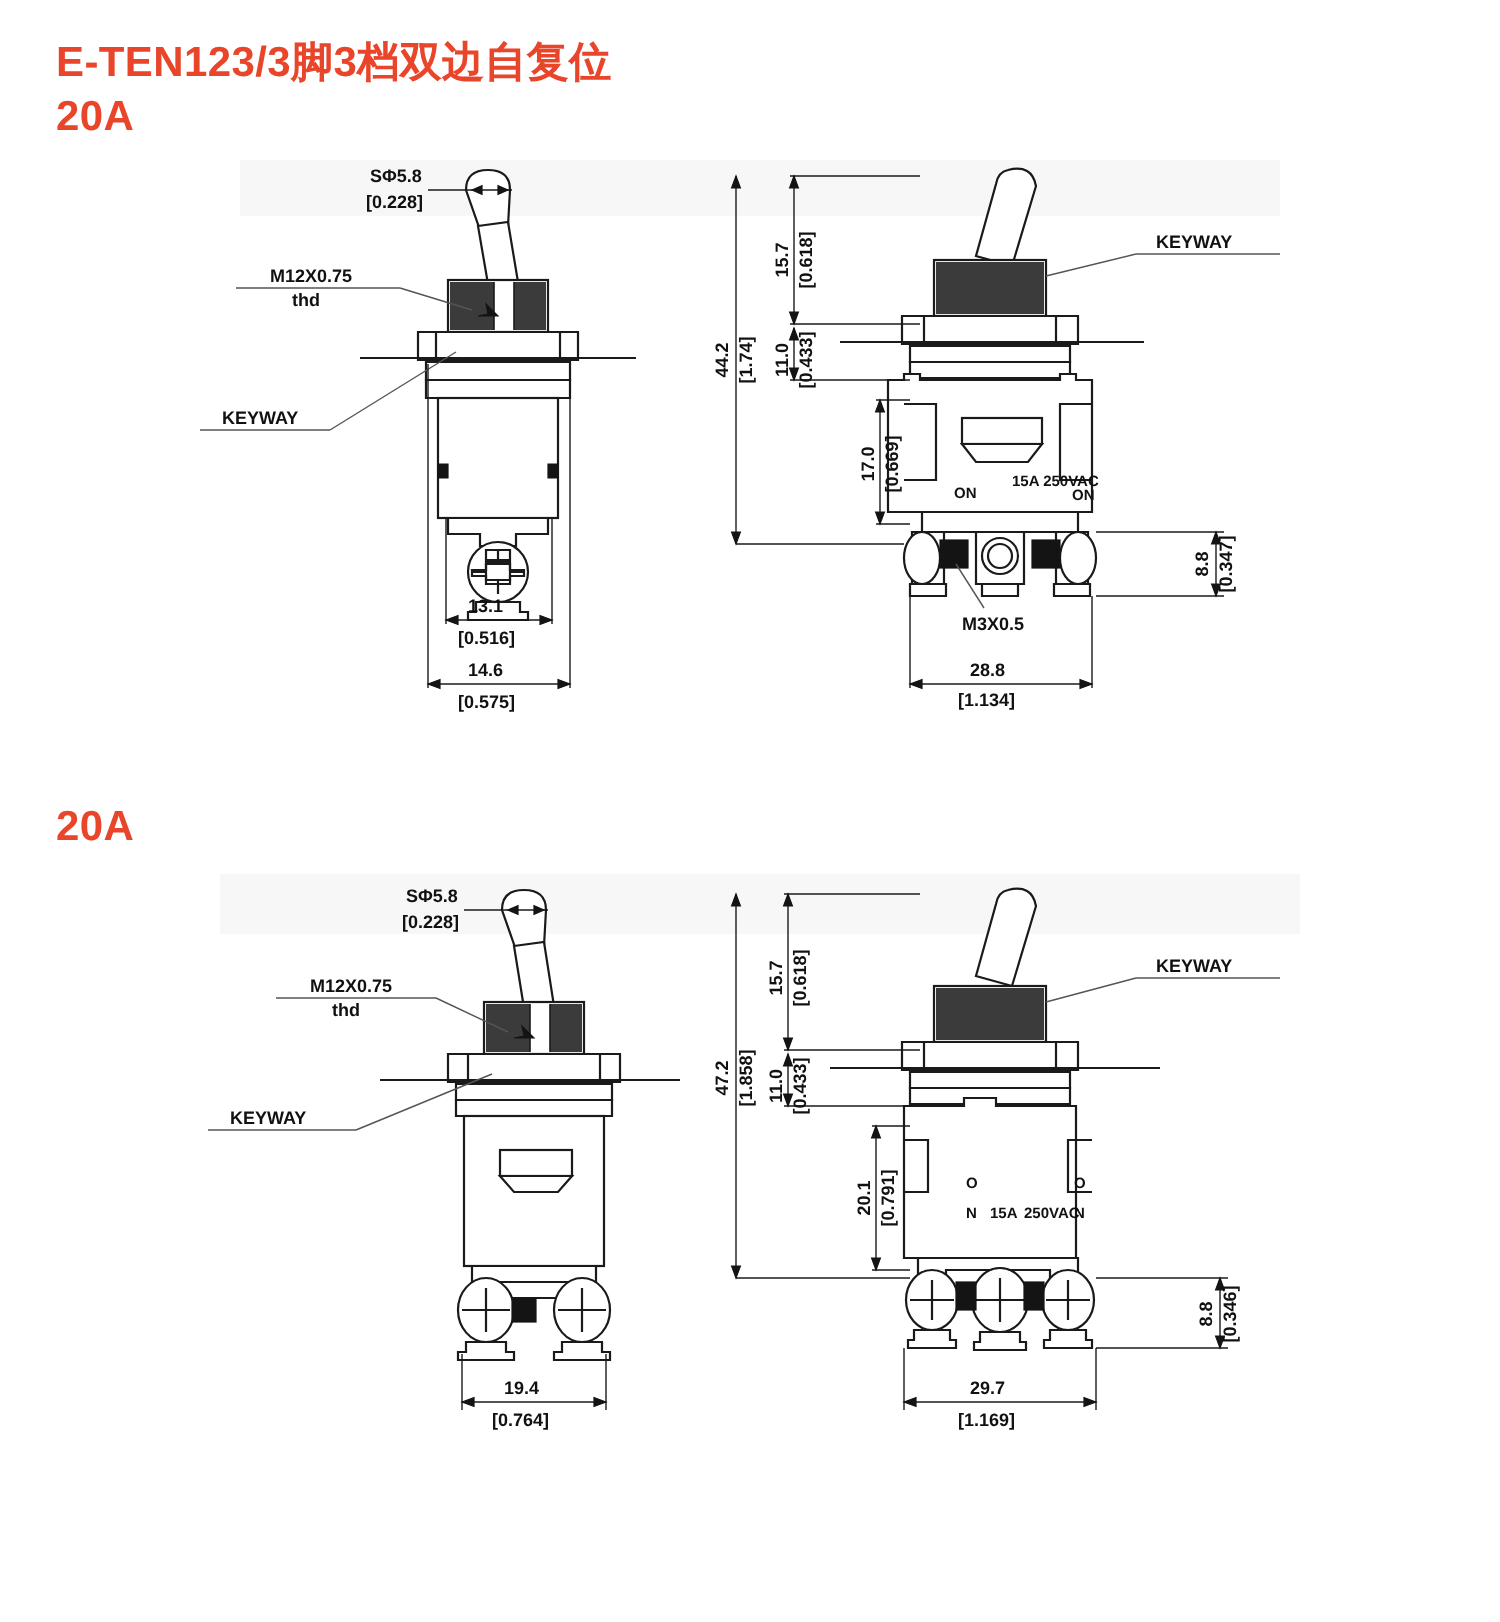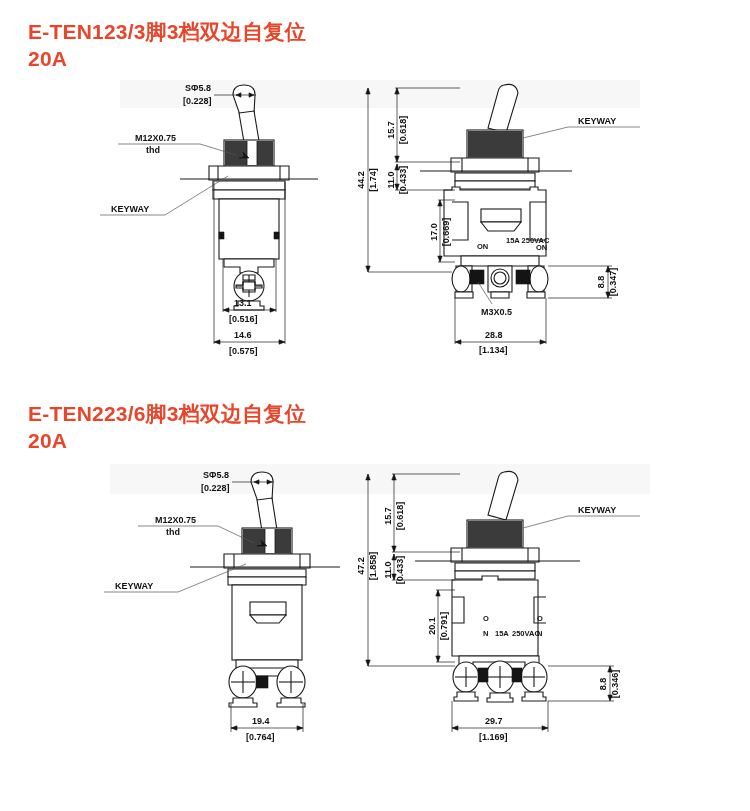--- a/index.html
+++ b/index.html
@@ -214,21 +214,20 @@
           <text class="lbl" x="485" y="266">28.8</text>
           <text class="lbl" x="479" y="281">[1.134]</text>
         </g>
       </svg>
     </div>
   </div>
 
   <div class="section">
 
     <div class="title-block">
-      <div class="title-line">E-TEN223/6脚3档双边自复位</div>
       <div class="title-line">20A</div>
     </div>
 
     <div class="drawing-band">
       <svg width="750" height="300" viewBox="0 0 750 300">
         <rect x="110" y="10" width="540" height="30" fill="#f7f7f7"></rect>
 
         <g>
           <path class="fill-w" d="M262 18 q11 0 11 10 l-1 18 l-14 2 l-7 -20 q0 -10 11 -10 z"></path>
           <path class="fill-w" d="M257 46 l15 -2 l5 32 l-15 1 z"></path>

